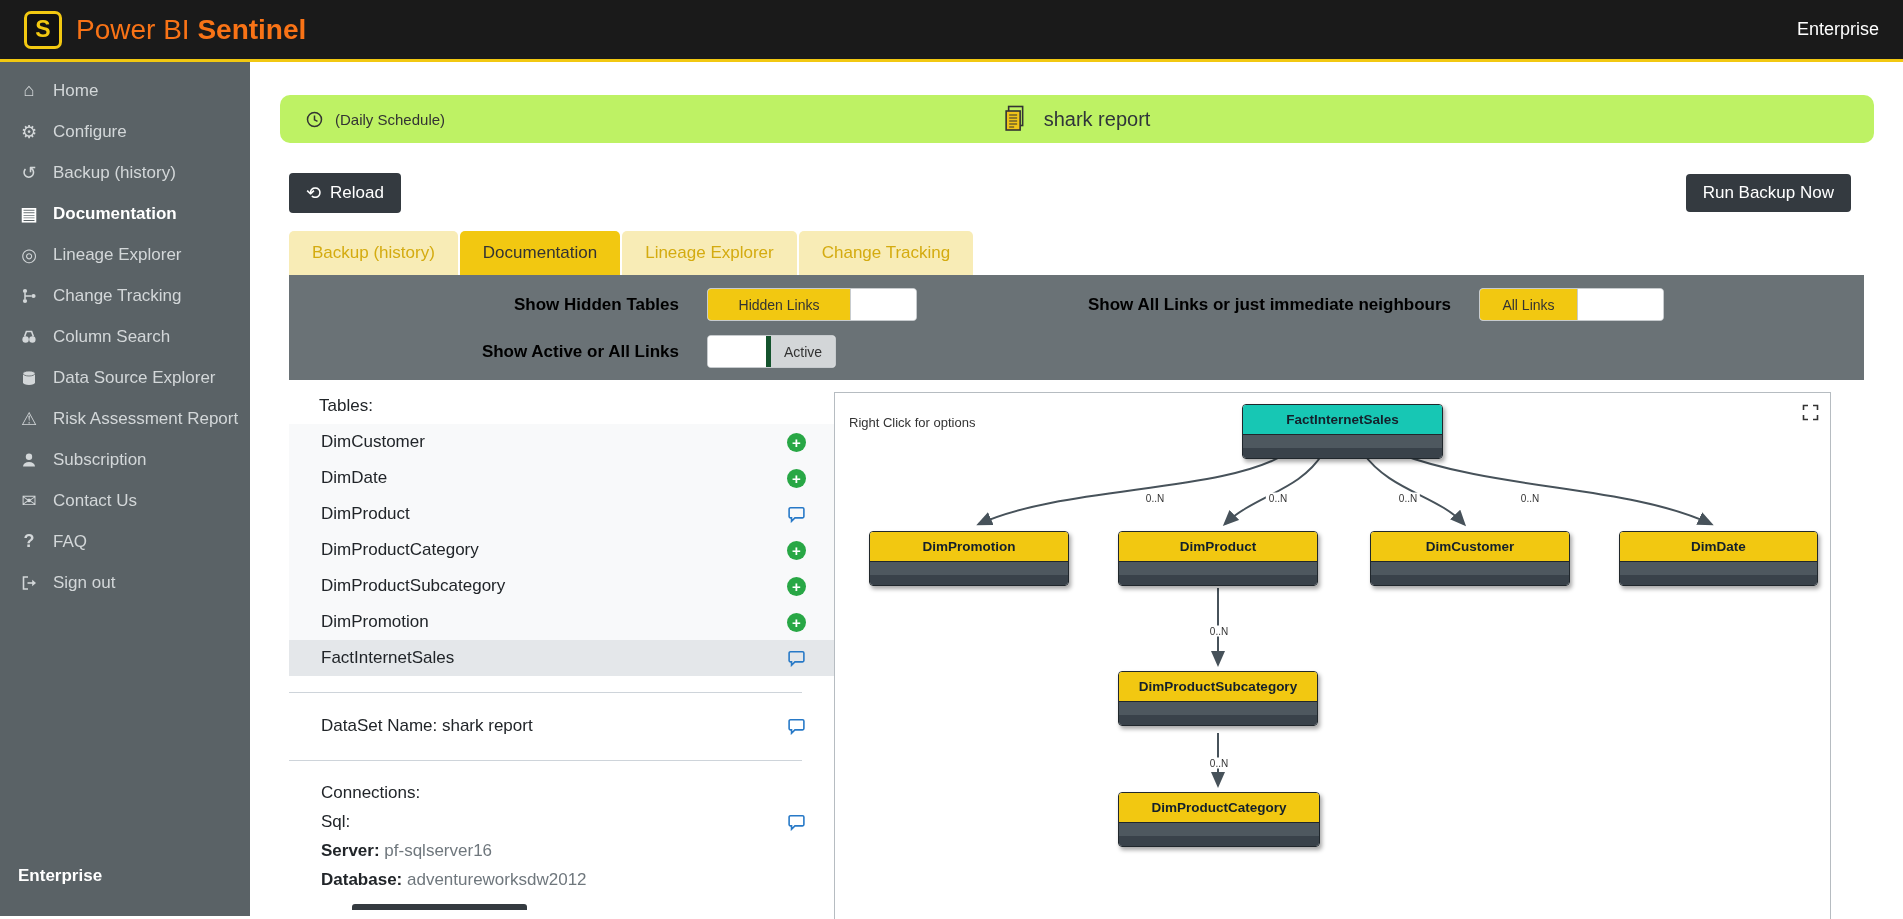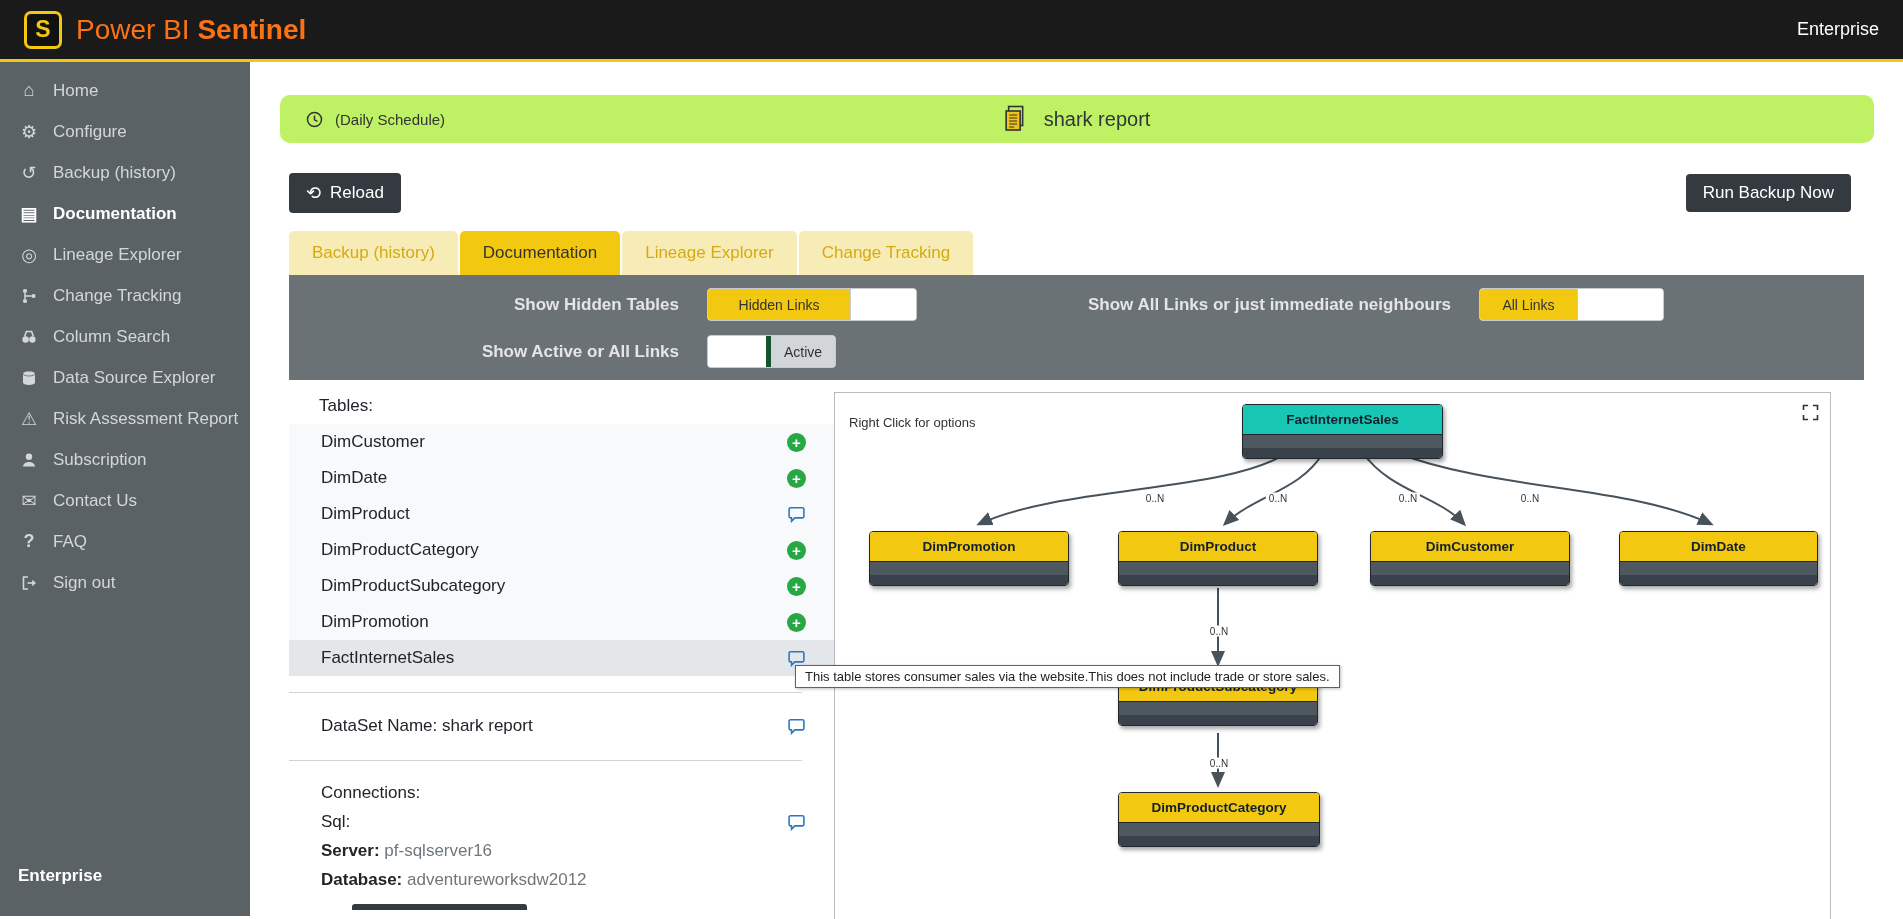--- a/index.html
+++ b/index.html
@@ -51,21 +51,21 @@
   
   .tabs { margin:18px 0 0 39px; display:flex; }
   .tab { padding:12px 23px; font-size:17px; background:#f8ecb6; color:#d4ab10;
     border-radius:5px 5px 0 0; margin-right:2px; cursor:pointer; }
   .tab.active { background:#f2c811; color:#333; }
 
   
   .filterbar { margin:0 39px; background:#6a7276; padding:13px 0 12px; }
   .f-row { display:flex; align-items:center; }
   .f-row + .f-row { margin-top:14px; }
-  .f-label { width:390px; text-align:right; color:#e5e5e5; font-weight:bold; font-size:17px; }
+  .f-label { width:390px; text-align:right; color:#000000; font-weight:bold; font-size:17px; }
   .toggle { margin-left:28px; height:33px; display:inline-flex; border:1px solid #c7cbce;
     border-radius:4px; overflow:hidden; background:#fff; cursor:pointer; }
   .seg { display:flex; align-items:center; justify-content:center; font-size:14px; color:#333; }
   .seg.on { background:#f2c811; }
   .seg.off { background:#fff; }
   .seg.gray { background:#d3d6d8; }
   .f-right { margin-left:auto; margin-right:200px; display:flex; align-items:center; }
   .f-right .f-label { width:auto; }
 
   
@@ -383,18 +383,17 @@
         </div>
         <div class="dnode" style="left:283px; top:278px;">
           <div class="hd yellow">DimProductSubcategory</div>
           <div class="bd"></div>
         </div>
         <div class="dnode" style="left:283px; top:399px; width:202px;">
           <div class="hd yellow">DimProductCategory</div>
           <div class="bd"></div>
         </div>
 
-        <div class="d-tooltip">This table stores consumer sales via the website.This does not include trade or store sales.</div>
       </section>
     </div>
 
   </main>
 </div>
 
 </body></html>

